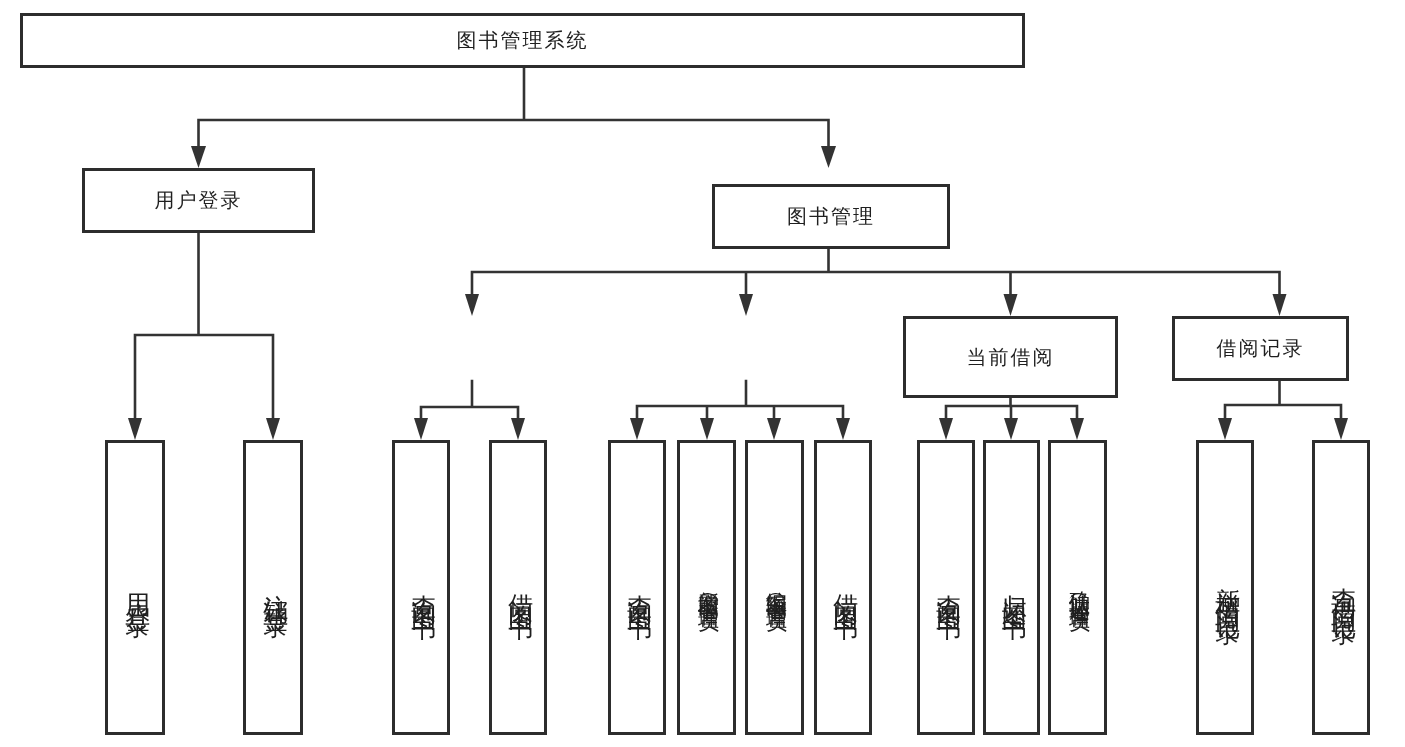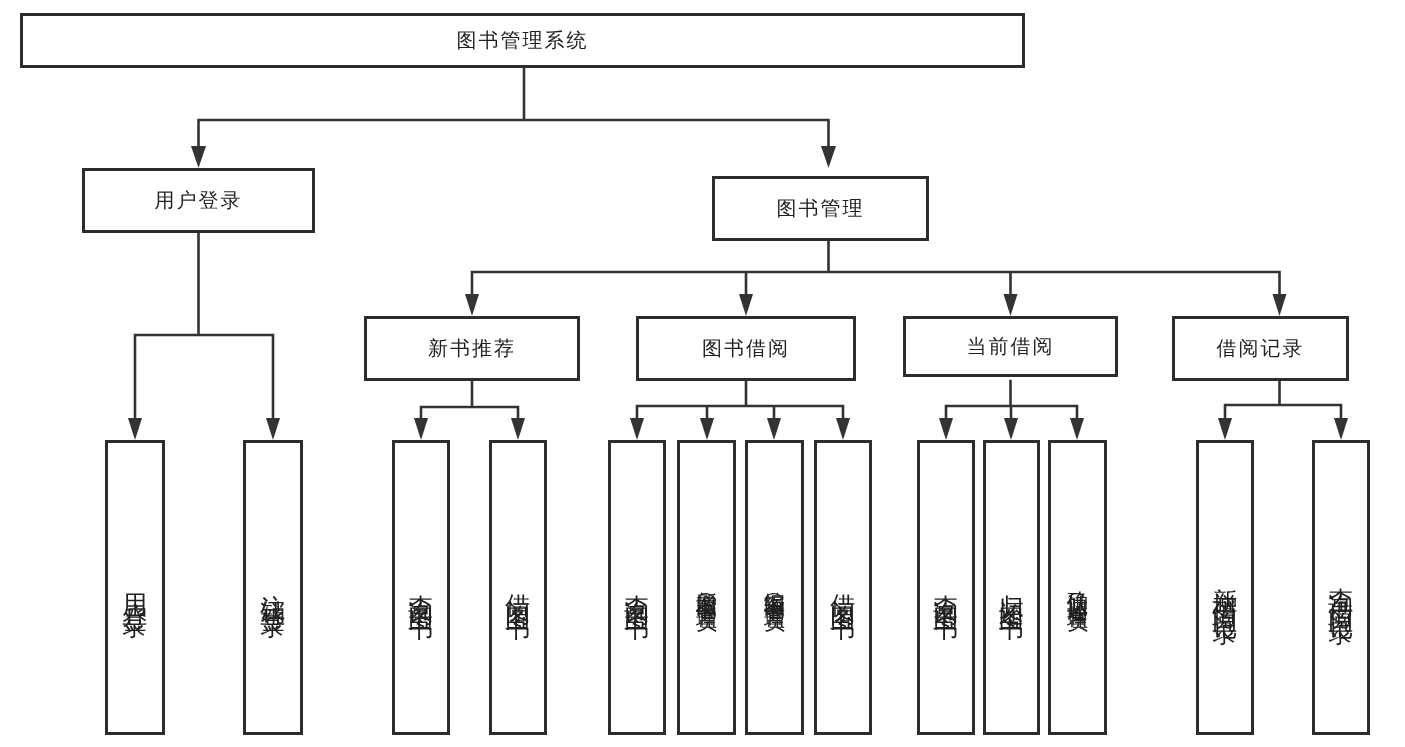--- a/index.html
+++ b/index.html
@@ -1,19 +1,19 @@
 <!DOCTYPE html>
 <html><head>
 <meta charset="utf-8">
 <style>
   html,body { margin:0; padding:0; background:#ffffff; }
   .stage {
     position:relative; width:1405px; height:747px;
     background:#ffffff; overflow:hidden;
-    font-family:Liberation Sans, sans-serif;
+    font-family:Liberation Mono, monospace;
   }
   svg.wires { position:absolute; left:0; top:0; width:1405px; height:747px; }
   .box {
     position:absolute; box-sizing:border-box;
     background:#ffffff; border:3px solid #2d2d2d;
     display:flex; align-items:center; justify-content:center;
     color:#1f1f1f;
   }
   .hbox span { font-size:20px; letter-spacing:2px; white-space:nowrap; }
   .vlabel {
@@ -74,31 +74,25 @@
     </g>
   </svg>
 
   <div class="box hbox" style="left:20px;top:13px;width:1005px;height:55px">
     <span>图书管理系统</span>
   </div>
 
   <div class="box hbox" style="left:82px;top:168px;width:233px;height:65px">
     <span>用户登录</span>
   </div>
-  <div class="box hbox" style="left:712px;top:176px;width:217px;height:65px">
+  <div class="box hbox" style="left:712px;top:184px;width:238px;height:65px">
     <span>图书管理</span>
   </div>
 
-  <div class="box hbox" style="left:364px;top:316px;width:216px;height:65px">
-    <span>新书推荐</span>
-  </div>
-  <div class="box hbox" style="left:636px;top:316px;width:220px;height:65px">
-    <span>图书借阅</span>
-  </div>
-  <div class="box hbox" style="left:903px;top:316px;width:215px;height:61px">
+  <div class="box hbox" style="left:903px;top:316px;width:215px;height:82px">
     <span>当前借阅</span>
   </div>
   <div class="box hbox" style="left:1172px;top:316px;width:177px;height:65px">
     <span>借阅记录</span>
   </div>
 
   <div class="box vbox" style="left:105px;top:440px;width:60px;height:295px">
     <span class="vlabel">用户登录</span>
   </div>
   <div class="box vbox" style="left:243px;top:440px;width:60px;height:295px">

